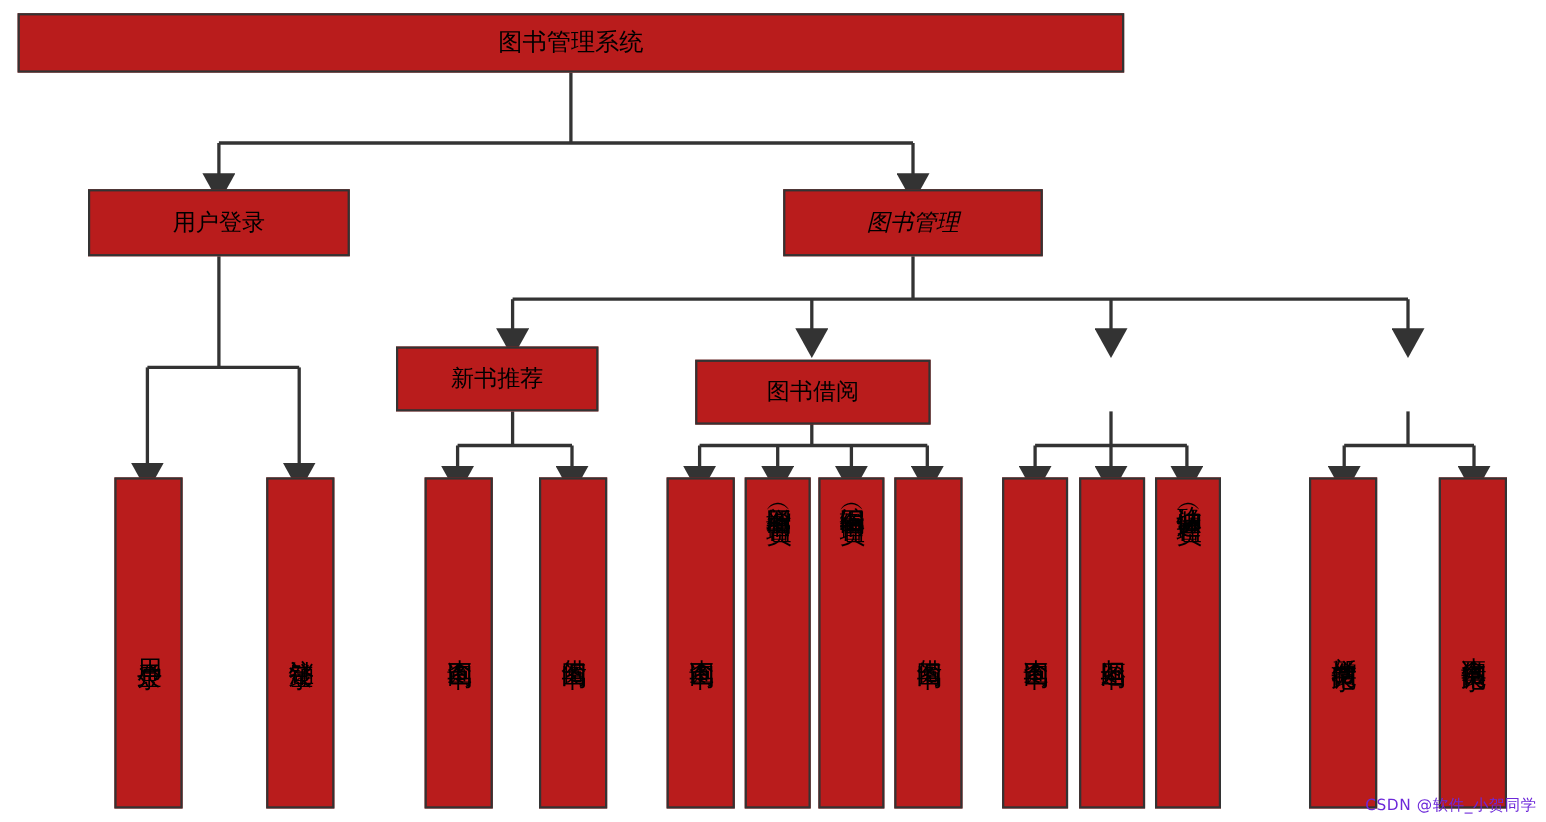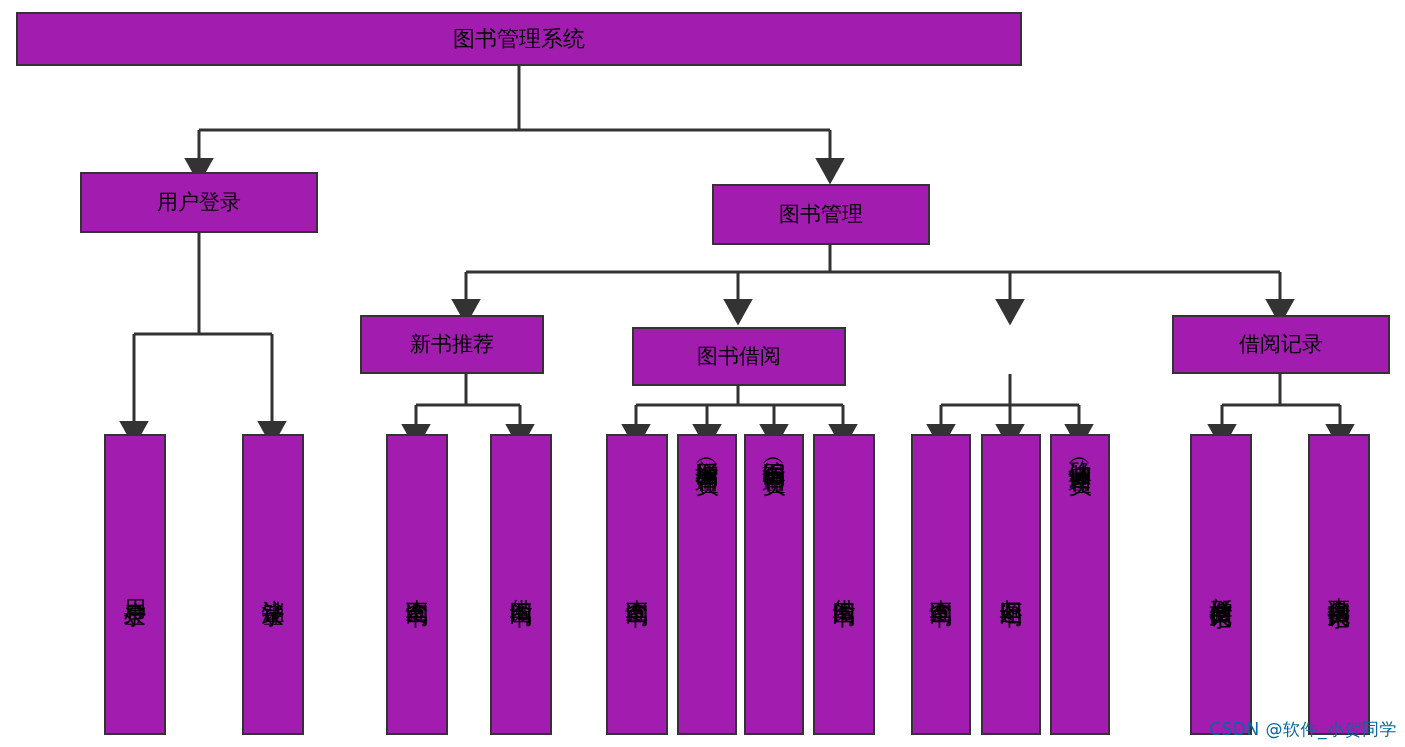--- a/index.html
+++ b/index.html
@@ -25,21 +25,21 @@
     position: absolute;
     left: 0;
     top: 0;
     width: 1405px;
     height: 747px;
     pointer-events: none;
   }
   .node {
     position: absolute;
     box-sizing: border-box;
-    background: #a21caf;
+    background: #b91c1c;
     border: 2px solid #333333;
     display: flex;
     align-items: center;
     justify-content: center;
     color: #000000;
     line-height: 1.18;
   }
   .node-label {
     display: block;
     text-align: center;
@@ -67,22 +67,22 @@
   }
   
   .node.vert.centered {
     align-items: center;
     padding-top: 0;
   }
   #watermark {
     position: absolute;
     right: 8px;
     bottom: 6px;
-    font-size: 17px;
-    color: #0369a1;
+    font-size: 14px;
+    color: #6d28d9;
     letter-spacing: 0.5px;
     white-space: nowrap;
   }
 </style>
 </head>
 <body>
 
 <div id="diagram-root">
 
   <svg id="edge-layer" viewBox="0 0 1405 747" xmlns="http://www.w3.org/2000/svg">
@@ -135,33 +135,30 @@
     </g>
   </svg>
 
   <div class="node horiz root" style="left:16px; top:12px; width:1006px; height:54px;">
     <span class="node-label">图书管理系统</span>
   </div>
 
   <div class="node horiz" style="left:80px; top:172px; width:238px; height:61px;">
     <span class="node-label">用户登录</span>
   </div>
-  <div class="node horiz" style="left:712px; top:184px; width:218px; height:61px;">
+  <div class="node horiz" style="left:712px; top:172px; width:236px; height:61px;font-style:italic;">
     <span class="node-label">图书管理</span>
   </div>
 
   <div class="node horiz" style="left:360px; top:315px; width:184px; height:59px;">
     <span class="node-label">新书推荐</span>
   </div>
   <div class="node horiz" style="left:632px; top:315px; width:214px; height:59px;margin-top:12px;">
     <span class="node-label">图书借阅</span>
   </div>
-  <div class="node horiz" style="left:1172px; top:315px; width:218px; height:59px;">
-    <span class="node-label">借阅记录</span>
-  </div>
 
   <div class="node vert centered" style="left:104px; top:434px; width:62px; height:301px;">
     <span class="node-label">用户登录</span>
   </div>
   <div class="node vert centered" style="left:242px; top:434px; width:62px; height:301px;">
     <span class="node-label">注销登录</span>
   </div>
 
   <div class="node vert centered" style="left:386px; top:434px; width:62px; height:301px;">
     <span class="node-label">查询图书</span>

